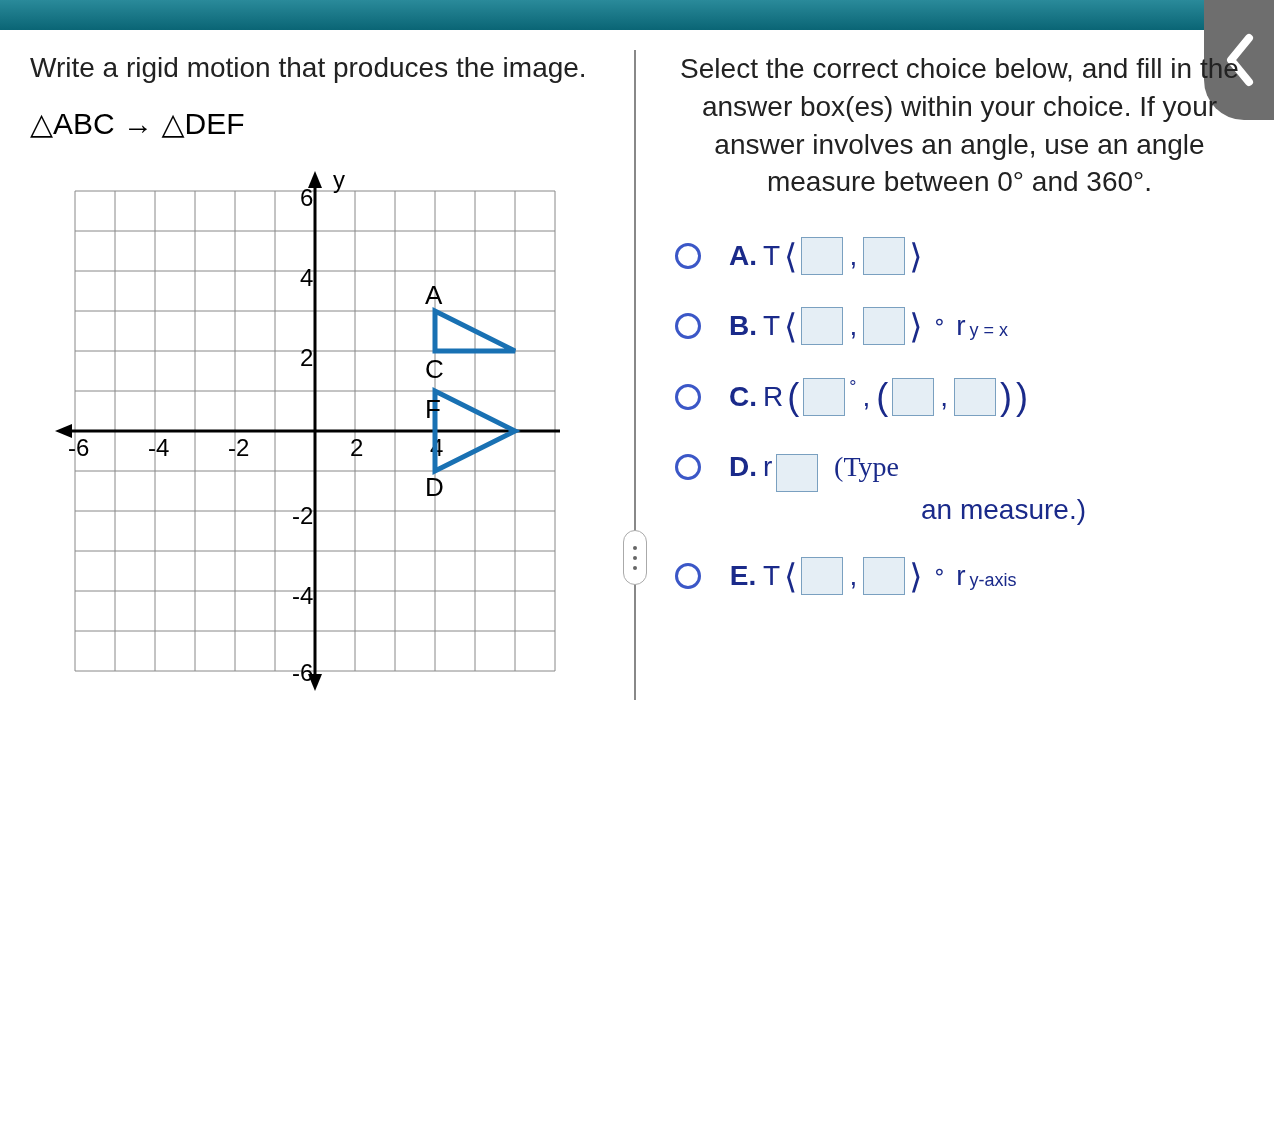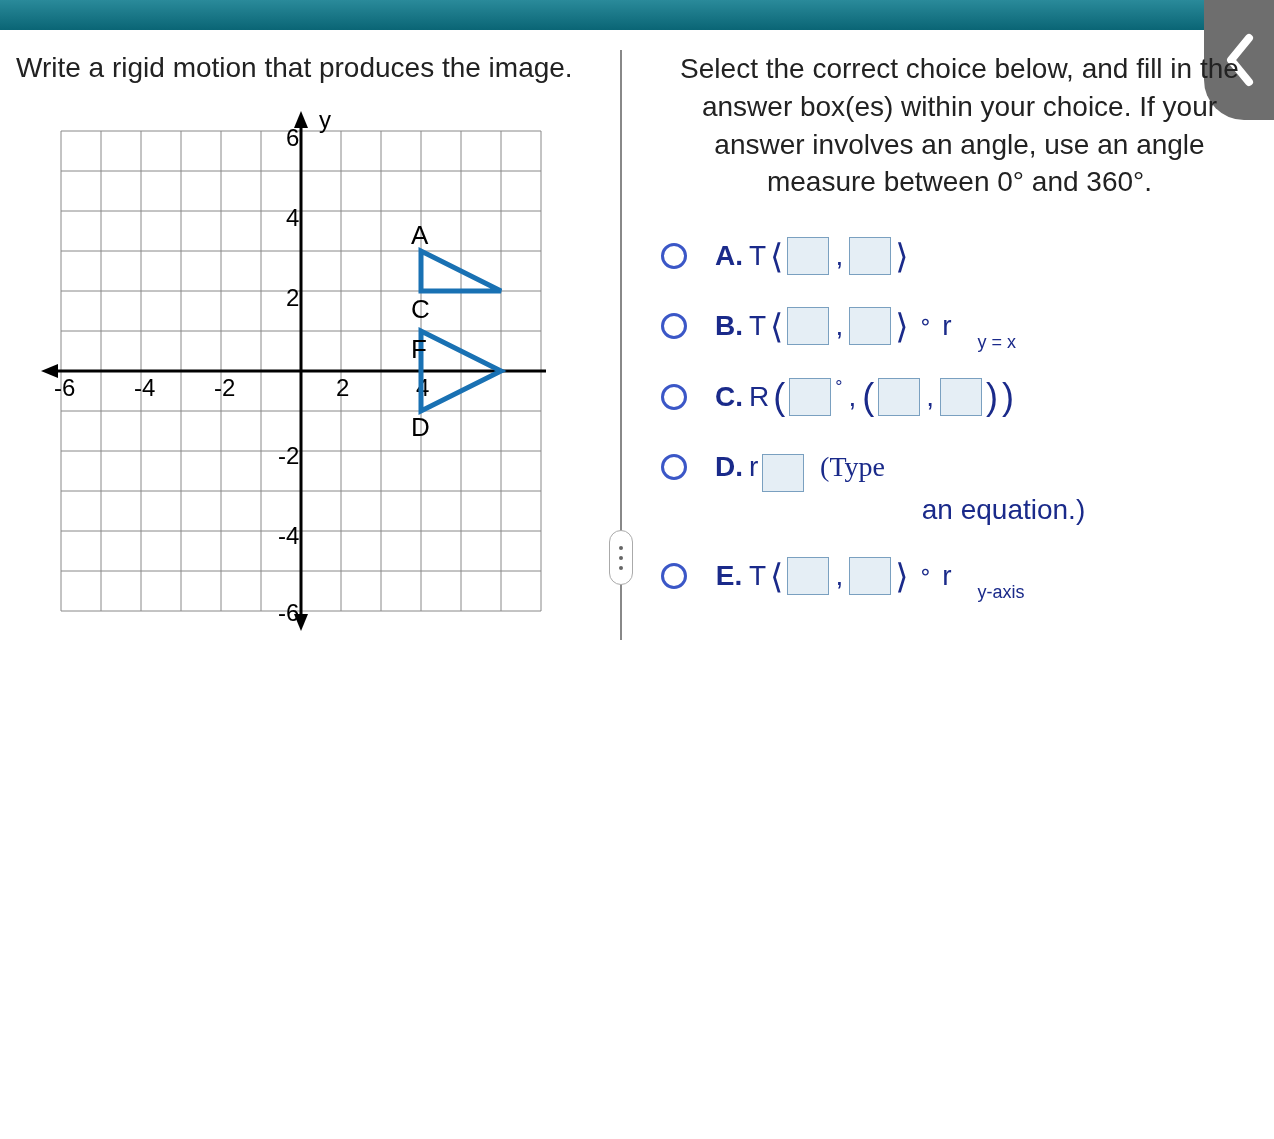--- a/index.html
+++ b/index.html
@@ -24,21 +24,21 @@
     height: 120px;
     background: #6e6e6e;
     border-bottom-left-radius: 40px;
     display:flex;
     align-items:center;
     justify-content:center;
   }
   .back-tab svg { width:40px; height:60px; }
   .main {
     display: flex;
-    padding: 20px 16px;
+    padding: 20px 30px;
     position: relative;
   }
   .left {
     width: 590px;
     padding-right: 20px;
   }
   .prompt {
     font-size: 28px;
     color: #222;
     line-height: 1.3;
@@ -122,41 +122,46 @@
   }
   .fillbox {
     display:inline-block;
     width: 42px;
     height: 38px;
     background: #e5eef5;
     border: 1px solid #7aa0c0;
   }
   .lang { font-size:34px; }
   .rang { font-size:34px; }
-  .sub { font-size:18px; position:relative; top:16px;margin-left:22px; }
+  .sub { font-size:18px; position:relative; top:4px; }
   .sup { font-size:18px; position:relative; top:-10px; }
   .comp { margin: 0 6px; font-size:22px; position:relative; top:-4px;}
   .paren { font-size:36px; }
   .comma { margin: 0 2px; }
   .typetext { color:#1a2a8a;font-family:Liberation Serif, serif; }
   .choice-d-line2 { color:#1a2a8a; font-size:28px; margin-left: 88px; margin-top:8px; margin-bottom:30px;}
 </style>
 </head>
 <body>
 
 <div class="topbar"></div>
 <div class="back-tab">
   <svg viewBox="0 0 40 60">
     <polyline points="30,8 12,30 30,52" stroke="#fff" stroke-width="8" fill="none" stroke-linecap="round" stroke-linejoin="round"></polyline>
   </svg>
 </div>
 
 <div class="main">
   <div class="left">
     <div class="prompt">Write a rigid motion that produces the image.</div>
+    <div class="mapsto">
+      <span class="tri">△</span><span>ABC</span>
+      <span>→</span>
+      <span class="tri">△</span><span>DEF</span>
+    </div>
     <div class="graph-wrap">
       <svg width="530" height="530" viewBox="0 0 530 530">
 
         <g stroke="#888" stroke-width="1">
 
           <line x1="25" y1="25" x2="25" y2="505"></line>
           <line x1="65" y1="25" x2="65" y2="505"></line>
           <line x1="105" y1="25" x2="105" y2="505"></line>
           <line x1="145" y1="25" x2="145" y2="505"></line>
           <line x1="185" y1="25" x2="185" y2="505"></line>
@@ -285,21 +290,21 @@
 
       <div class="choice-row" style="margin-bottom:6px;">
         <div class="radio"></div>
         <div class="choice-letter">D.</div>
         <div class="choice-body">
           <span>r</span>
           <span class="fillbox" style="position:relative; top:6px;"></span>
           &nbsp;<span class="typetext">(Type</span>
         </div>
       </div>
-      <div class="choice-d-line2">an equation.)</div>
+      <div class="choice-d-line2">an measure.)</div>
 
       <div class="choice-row">
         <div class="radio"></div>
         <div class="choice-letter">E.</div>
         <div class="choice-body">
           <span>T</span>
           <span class="lang">⟨</span>
           <span class="fillbox"></span>
           <span class="comma">,</span>
           <span class="fillbox"></span>

